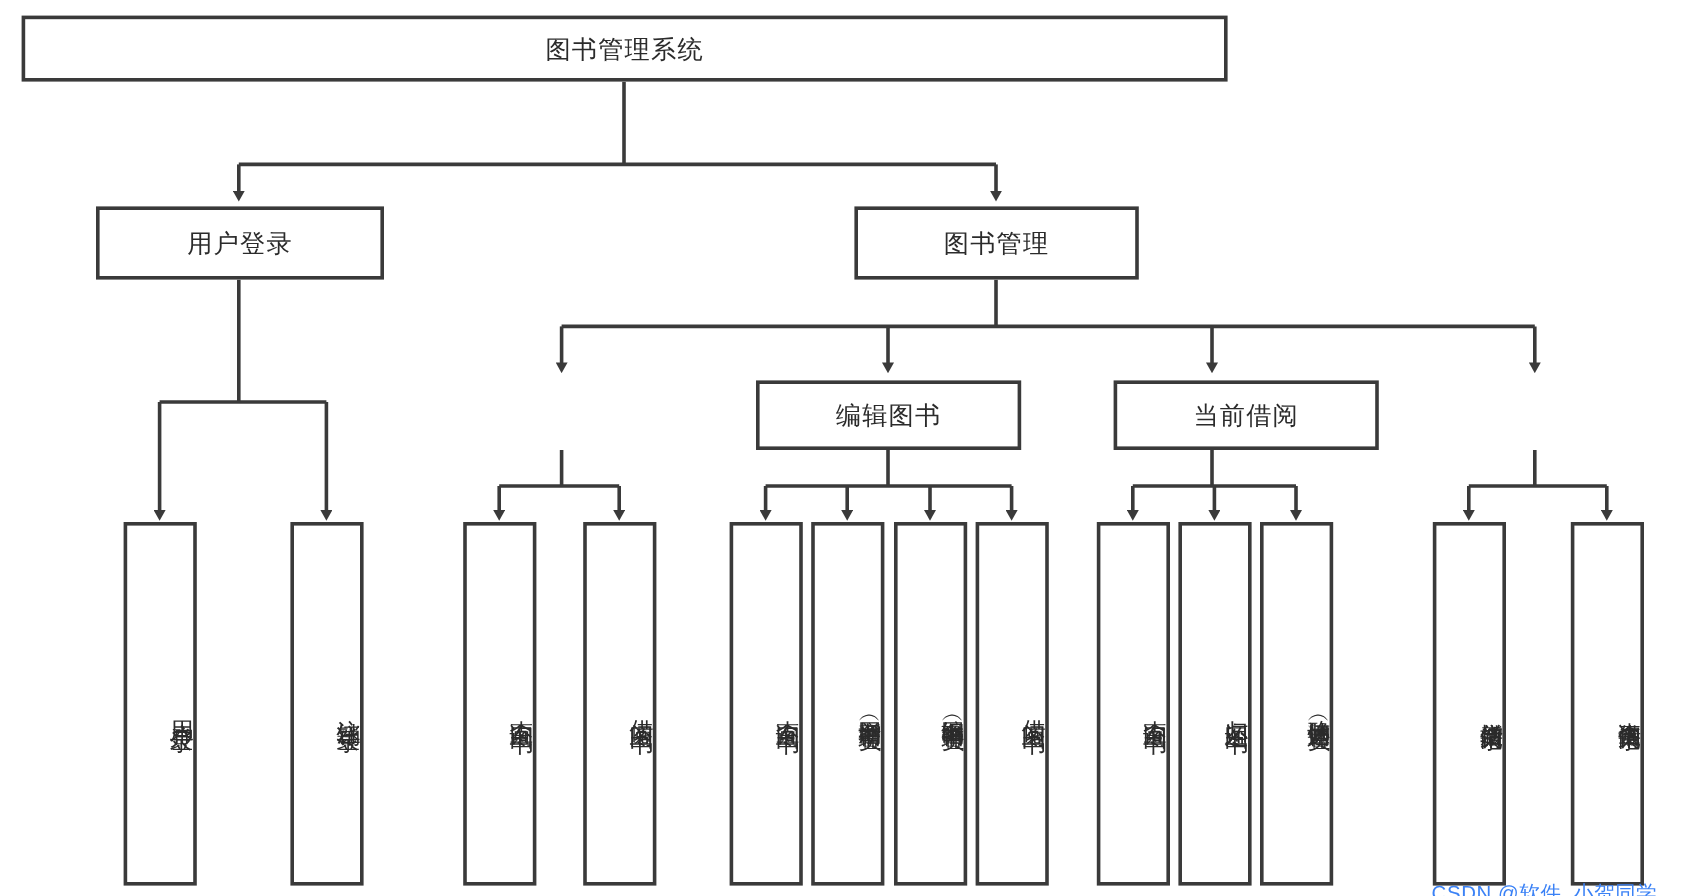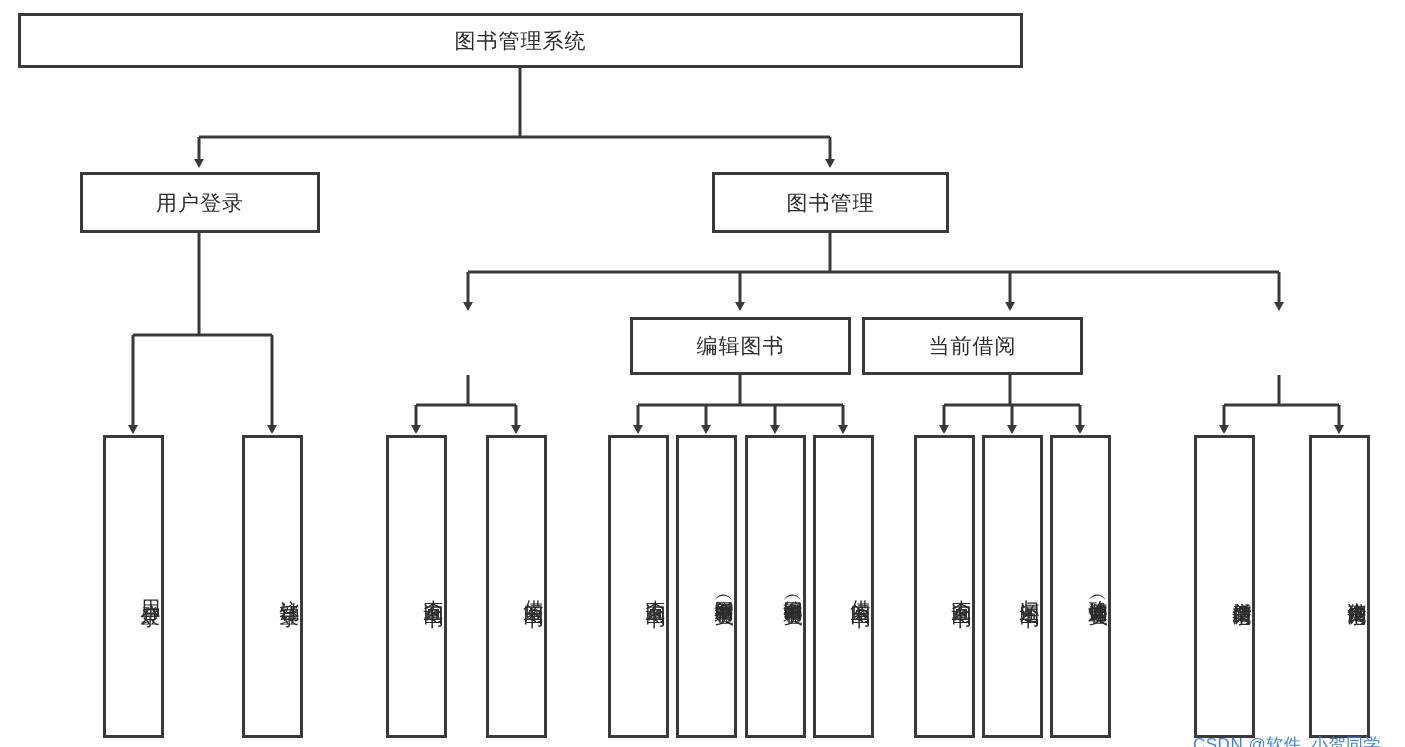--- a/index.html
+++ b/index.html
@@ -125,21 +125,21 @@
 
   <div class="node horiz root-node" style="left:18px; top:13px; width:1005px; height:55px;">图书管理系统</div>
 
   <div class="node horiz" style="left:80px; top:172px; width:240px; height:61px;">用户登录</div>
 
   <div class="node horiz" style="left:712px; top:172px; width:237px; height:61px;">图书管理</div>
 
 
   <div class="node horiz" style="left:630px; top:317px; width:221px; height:58px;">编辑图书</div>
 
-  <div class="node horiz" style="left:862px; top:317px; width:221px; height:58px;">当前借阅</div>
+  <div class="node horiz" style="left:928px; top:317px; width:221px; height:58px;">当前借阅</div>
 
 
   <div class="node vert" style="left:103px; top:435px; width:61px; height:303px;">用户登录</div>
 
   <div class="node vert" style="left:242px; top:435px; width:61px; height:303px;">注销登录</div>
 
   <div class="node vert" style="left:386px; top:435px; width:61px; height:303px;">查询图书</div>
 
   <div class="node vert" style="left:486px; top:435px; width:61px; height:303px;">借阅图书</div>
 

